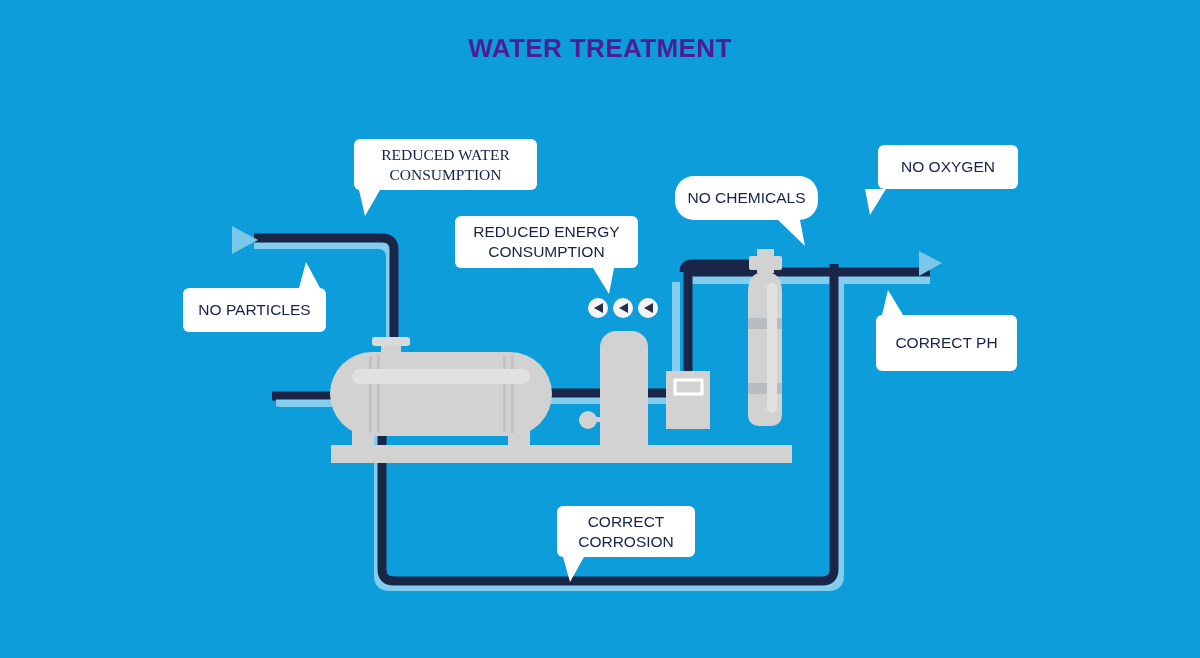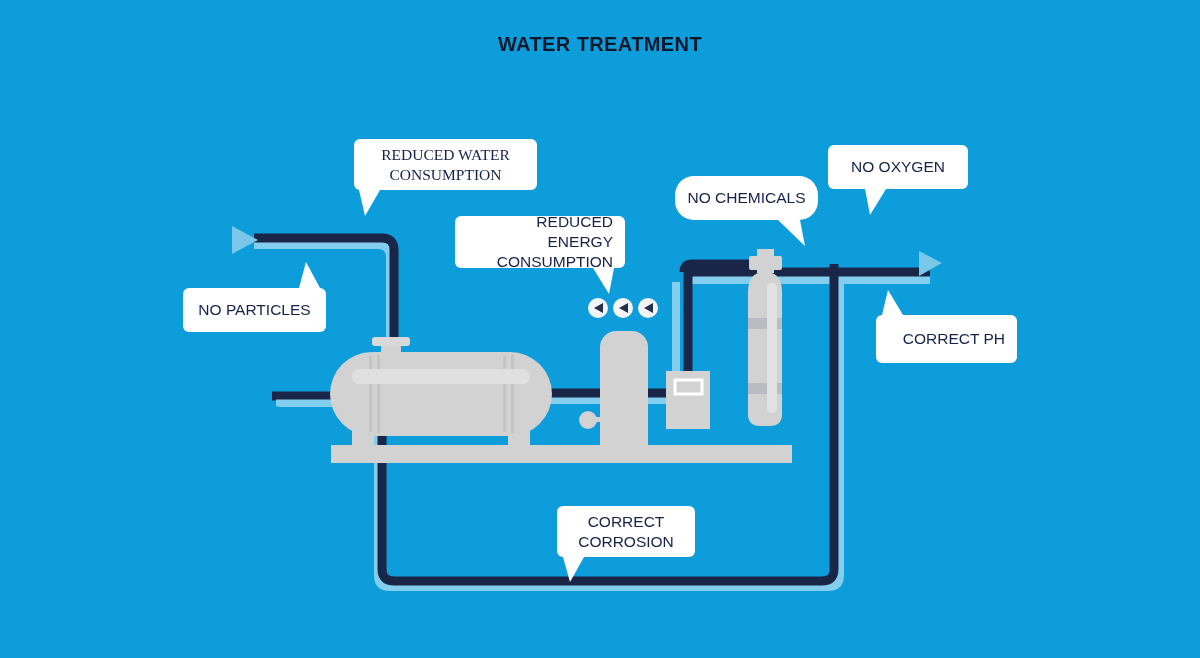--- a/index.html
+++ b/index.html
@@ -25,24 +25,24 @@
     width: 1200px;
     height: 658px;
     display: block;
   }
   .page-title {
     position: absolute;
     left: 0;
     top: 33px;
     width: 1200px;
     text-align: center;
-    font-size: 20px;
+    font-size: 26px;
     font-weight: bold;
     letter-spacing: 0.4px;
-    color: #0f172a;
+    color: #4c1d95;
     font-family: "Liberation Sans", sans-serif;
     white-space: pre;
   }
   .callout {
     position: absolute;
     background: #ffffff;
     border-radius: 6px;
     color: #15224a;
     font-size: 15.5px;
     line-height: 20px;
@@ -175,34 +175,34 @@
 
   <div class="callout" style="left:183px; top:288px; width:143px; height:44px;text-align:center;">
     <span>NO PARTICLES</span>
   </div>
 
   <div class="callout" style="left:354px; top:139px; width:183px; height:51px;font-family:Liberation Serif, serif;">
     <span>REDUCED WATER
 CONSUMPTION</span>
   </div>
 
-  <div class="callout" style="left:455px; top:216px; width:170px; height:52px;text-align:right;">
+  <div class="callout" style="left:455px; top:216px; width:183px; height:52px;">
     <span>REDUCED ENERGY
 CONSUMPTION</span>
   </div>
 
   <div class="callout" style="left:675px; top:176px; width:143px; height:44px;border-radius:19px;">
     <span>NO CHEMICALS</span>
   </div>
 
-  <div class="callout" style="left:828px; top:145px; width:140px; height:44px;">
+  <div class="callout" style="left:878px; top:145px; width:140px; height:44px;">
     <span>NO OXYGEN</span>
   </div>
 
-  <div class="callout" style="left:876px; top:315px; width:141px; height:48px;justify-content:flex-end;">
+  <div class="callout" style="left:876px; top:315px; width:141px; height:56px;">
     <span>CORRECT PH</span>
   </div>
 
   <div class="callout" style="left:557px; top:506px; width:138px; height:51px;">
     <span>CORRECT
 CORROSION</span>
   </div>
 
 </div>
 

